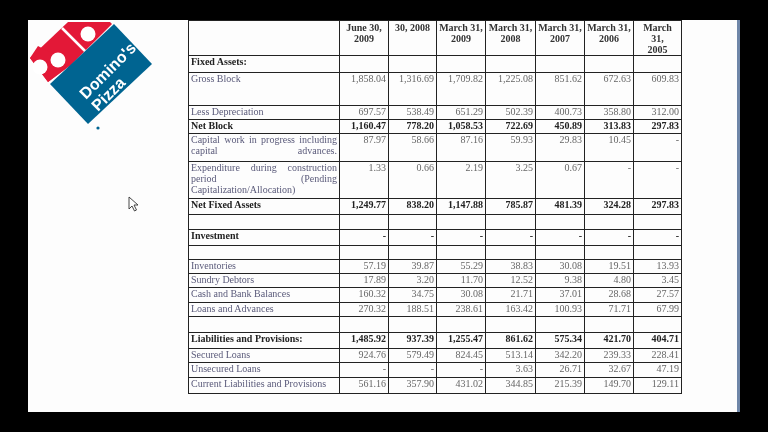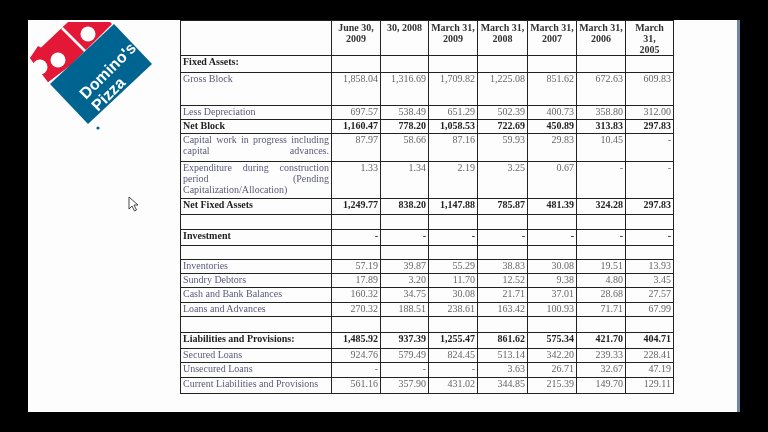--- a/index.html
+++ b/index.html
@@ -1,21 +1,21 @@
 <!DOCTYPE html>
 <html><head>
 <meta charset="utf-8">
 <style>
   html, body { margin:0; padding:0; }
   body { width:768px; height:432px; background:#000; position:relative; overflow:hidden; font-family:"Liberation Serif", serif; }
   .slide { position:absolute; left:28px; top:20px; width:712px; height:392px; background:#fdfdfd; overflow:hidden; }
   .slide-edge { position:absolute; left:737px; top:20px; width:3px; height:392px; background:#6f86a8; }
   .logo { position:absolute; left:0; top:0; width:150px; height:110px; }
   .cursor { position:absolute; left:100px; top:176px; width:12px; height:16px; }
-  table.fin { position:absolute; left:152px; top:0; border-collapse:collapse; table-layout:fixed; }
+  table.fin { position:absolute; left:160px; top:0; border-collapse:collapse; table-layout:fixed; }
   table.fin td { border:1.4px solid #222; padding:0 2px; font-size:10px; line-height:11px; color:#555; vertical-align:top; overflow:hidden; }
   table.fin td.num { text-align:right; color:#666; }
   table.fin td.lbl { color:#5a5a7a; }
   table.fin tr.hdr td { font-weight:bold; color:#333; text-align:center; vertical-align:top; padding-top:1px; }
   table.fin tr.bold td { font-weight:bold; color:#222; }
   table.fin tr.bold td.lbl { color:#222;font-family:Liberation Serif, serif; }
   table.fin tr.bold td.num { color:#222;margin-top:35px; }
   .just { text-align:justify; text-align-last:justify; }
 </style>
 </head>
@@ -132,21 +132,21 @@
           <td class="num">58.66</td>
           <td class="num">87.16</td>
           <td class="num">59.93</td>
           <td class="num">29.83</td>
           <td class="num">10.45</td>
           <td class="num">-</td>
         </tr>
         <tr style="height: 37px;">
           <td class="lbl just">Expenditure during construction period (Pending Capitalization/Allocation)</td>
           <td class="num">1.33</td>
-          <td class="num">1.34</td>
+          <td class="num">0.66</td>
           <td class="num">2.19</td>
           <td class="num">3.25</td>
           <td class="num">0.67</td>
           <td class="num">-</td>
           <td class="num">-</td>
         </tr>
         <tr class="bold" style="height: 16px;">
           <td class="lbl">Net Fixed Assets</td>
           <td class="num">1,249.77</td>
           <td class="num">838.20</td>

